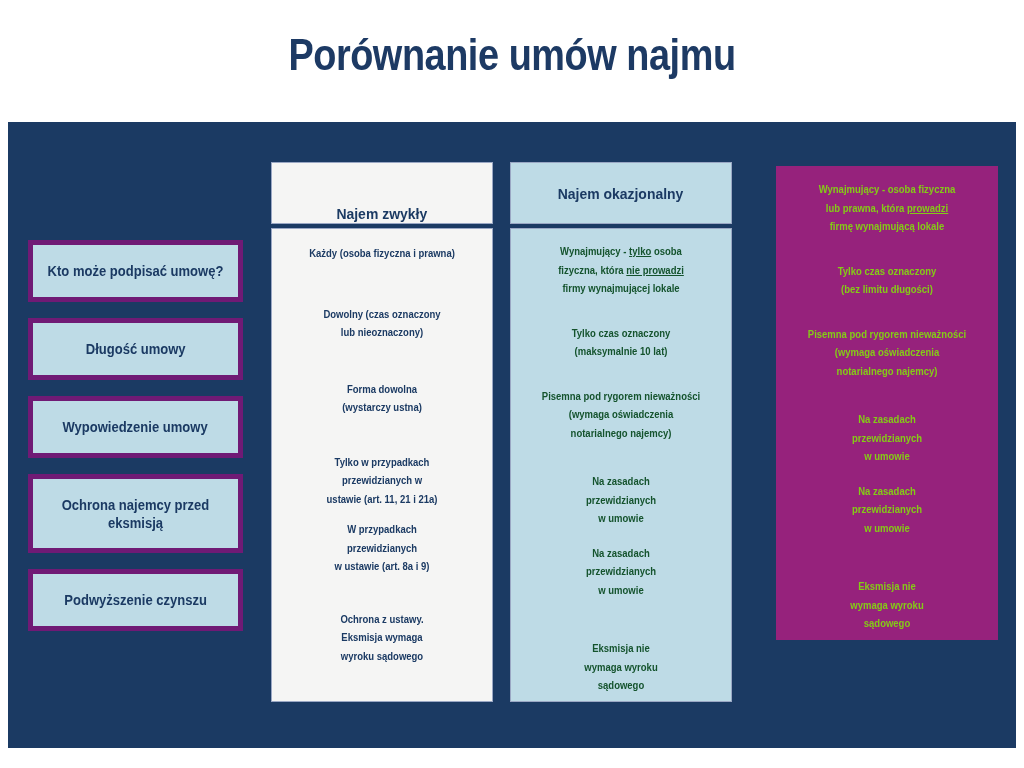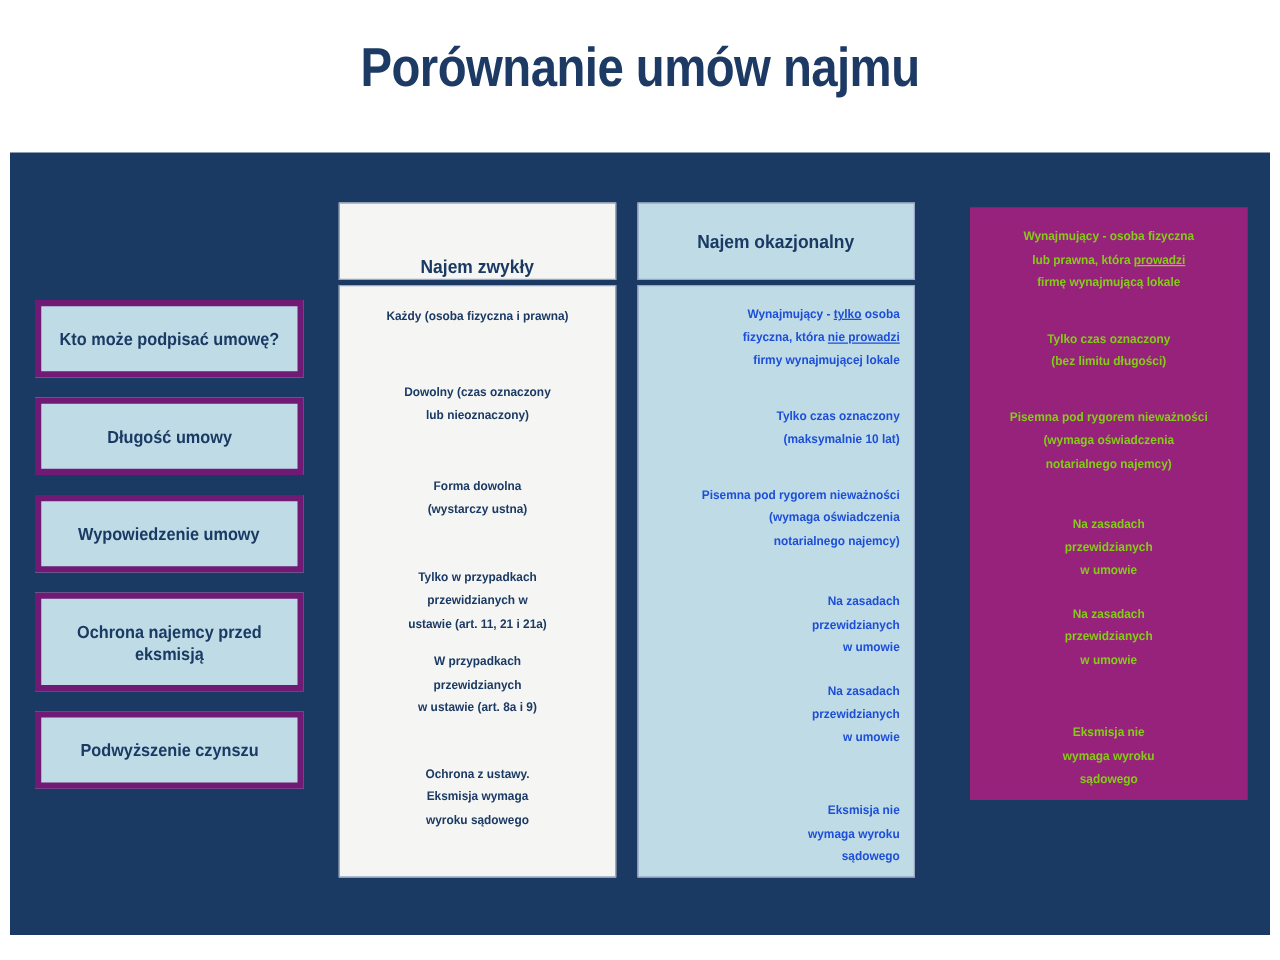--- a/index.html
+++ b/index.html
@@ -129,21 +129,21 @@
   
   #col-0 .col-header { background: #f5f5f4; align-items: flex-end; }
   #col-0 .col-header span { color: #1b3a63; }
   #col-0 .col-body { background: #f5f5f4; }
   #col-0 .cell { color: #1b3a63; }
 
   
   #col-1 .col-header { background: #bedbe6; }
   #col-1 .col-header span { color: #1b3a63; }
   #col-1 .col-body { background: #bedbe6; }
-  #col-1 .cell { color: #1d4ed8; text-align: right; }
+  #col-1 .cell { color: #14532d; }
 
   
   #col-2 .col-header { background: #96227c; border-color: #96227c; }
   #col-2 .col-header span { color: #ffffff; }
   #col-2 .col-body { background: #96227c; border-color: #96227c; }
   #col-2 .cell { color: #84cc16; }
 
   
   .c0 { margin-top: 2px; }
   .c1 { margin-top: 42px; }

